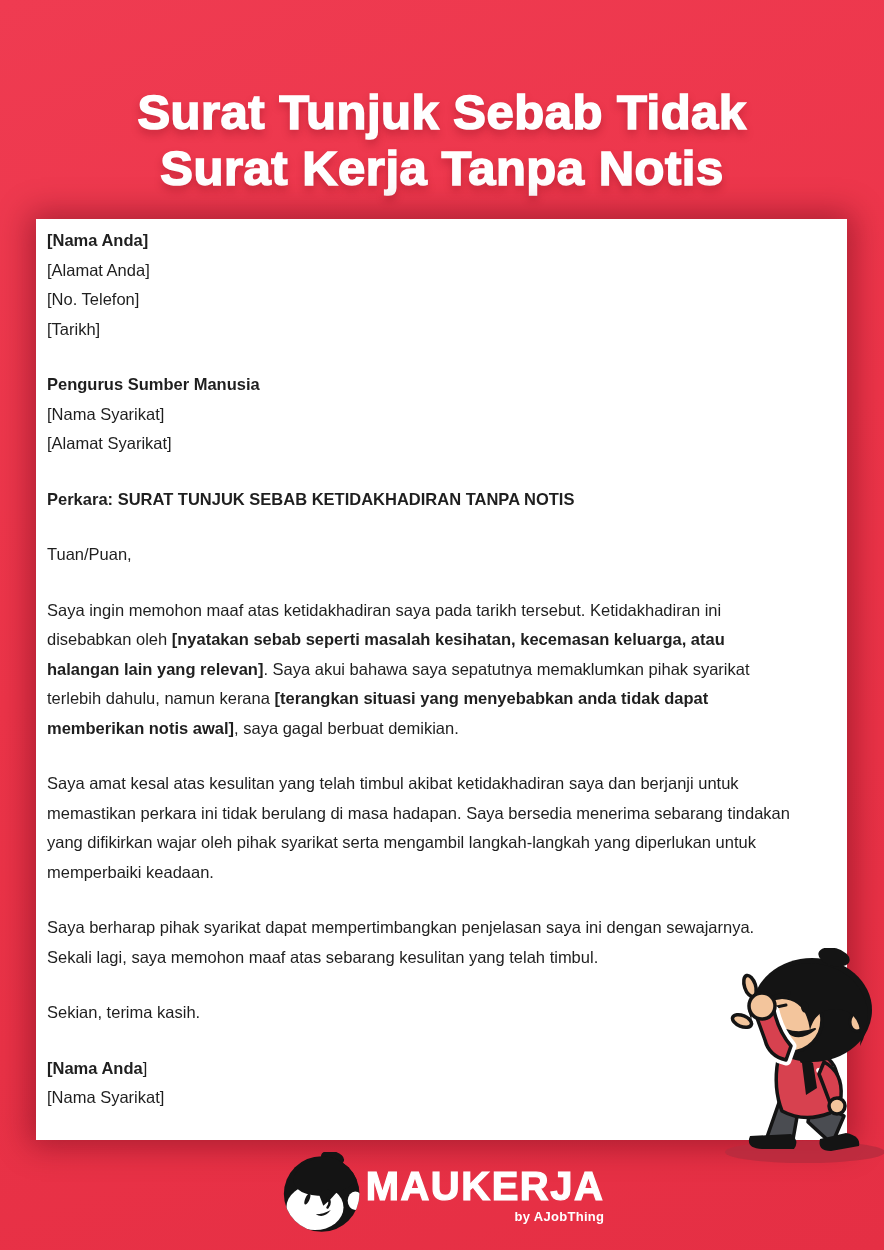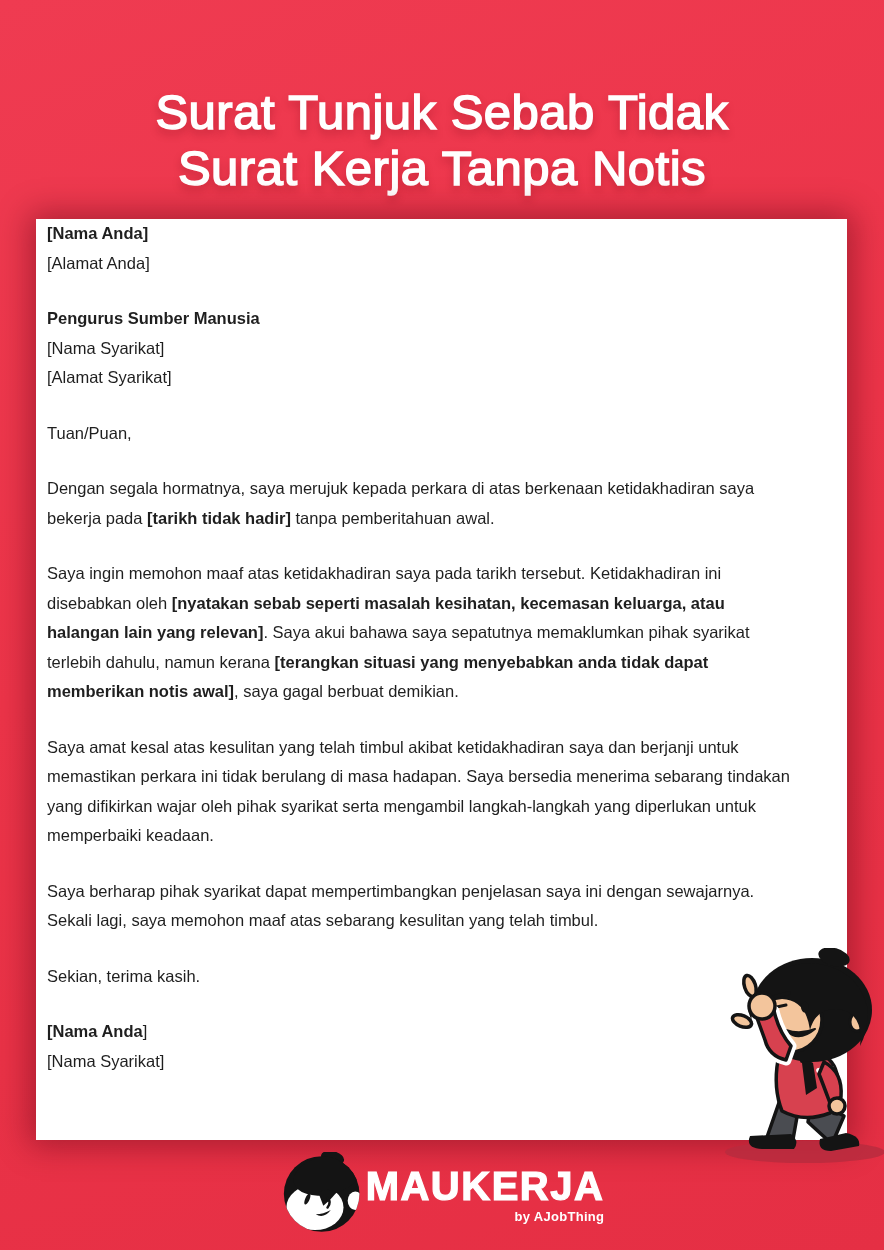--- a/index.html
+++ b/index.html
@@ -10,33 +10,33 @@
     margin:0 auto;
     overflow:hidden;
     background:linear-gradient(160deg,#ef3b51 0%, #ec3449 45%, #e52f44 100%);
     font-family:"Liberation Sans", sans-serif;
   }
   .poster-title {
     position:absolute; top:84px; left:0; right:0;
     text-align:center;
     color:#ffffff;
     font-size:49px;
-    font-weight:400;
+    font-weight:700;
     line-height:56px;
     letter-spacing:.5px;
     -webkit-text-stroke:1.6px #ffffff;
     text-shadow:0 5px 9px rgba(140,15,30,.45);
   }
   .letter-card {
     position:absolute;
     left:36px; top:219px;
     width:811px; height:921px;
     background:#ffffff;
     box-shadow:0 0 30px 6px rgba(90,5,20,.45);
-    padding:0 48px 0 11px;
+    padding:7px 48px 0 11px;
     color:#1f1f1f;
     font-size:16.5px;
     line-height:29.5px;
   }
   .block { margin-top:26px; }
   .block:first-child { margin-top:0; }
   .letter-card .b { font-weight:700; }
   .letter-line, .letter-paragraph { color:#1f1f1f; }
 
   
@@ -71,32 +71,34 @@
 
   <div class="poster-title">
     <div>Surat Tunjuk Sebab Tidak</div>
     <div>Surat Kerja Tanpa Notis</div>
   </div>
 
   <div class="letter-card">
     <div class="block">
       <div class="letter-line"><span class="b">[Nama Anda]</span></div>
       <div class="letter-line"><span>[Alamat Anda]</span></div>
+      <div class="letter-line"><span>[No. Telefon]</span></div>
+      <div class="letter-line"><span>[Tarikh]</span></div>
     </div>
 
     <div class="block">
       <div class="letter-line"><span class="b">Pengurus Sumber Manusia</span></div>
       <div class="letter-line"><span>[Nama Syarikat]</span></div>
       <div class="letter-line"><span>[Alamat Syarikat]</span></div>
     </div>
 
+    <div class="block letter-line"><span class="b">Perkara: SURAT TUNJUK SEBAB KETIDAKHADIRAN TANPA NOTIS</span></div>
 
     <div class="block letter-line"><span>Tuan/Puan,</span></div>
 
-    <div class="block letter-paragraph"><span>Dengan segala hormatnya, saya merujuk kepada perkara di atas berkenaan ketidakhadiran saya bekerja pada </span><span class="b">[tarikh tidak hadir]</span><span> tanpa pemberitahuan awal.</span></div>
     <div class="block letter-paragraph"><span>Saya ingin memohon maaf atas ketidakhadiran saya pada tarikh tersebut. Ketidakhadiran ini disebabkan oleh </span><span class="b">[nyatakan sebab seperti masalah kesihatan, kecemasan keluarga, atau halangan lain yang relevan]</span><span>. Saya akui bahawa saya sepatutnya memaklumkan pihak syarikat terlebih dahulu, namun kerana </span><span class="b">[terangkan situasi yang menyebabkan anda tidak dapat memberikan notis awal]</span><span>, saya gagal berbuat demikian.</span></div>
     <div class="block letter-paragraph"><span>Saya amat kesal atas kesulitan yang telah timbul akibat ketidakhadiran saya dan berjanji untuk memastikan perkara ini tidak berulang di masa hadapan. Saya bersedia menerima sebarang tindakan yang difikirkan wajar oleh pihak syarikat serta mengambil langkah-langkah yang diperlukan untuk memperbaiki keadaan.</span></div>
     <div class="block letter-paragraph"><span>Saya berharap pihak syarikat dapat mempertimbangkan penjelasan saya ini dengan sewajarnya. Sekali lagi, saya memohon maaf atas sebarang kesulitan yang telah timbul.</span></div>
     <div class="block letter-paragraph"><span>Sekian, terima kasih.</span></div>
 
     <div class="block">
       <div class="letter-line"><span class="b">[Nama Anda</span><span>]</span></div>
       <div class="letter-line"><span>[Nama Syarikat]</span></div>
     </div>
   </div>

